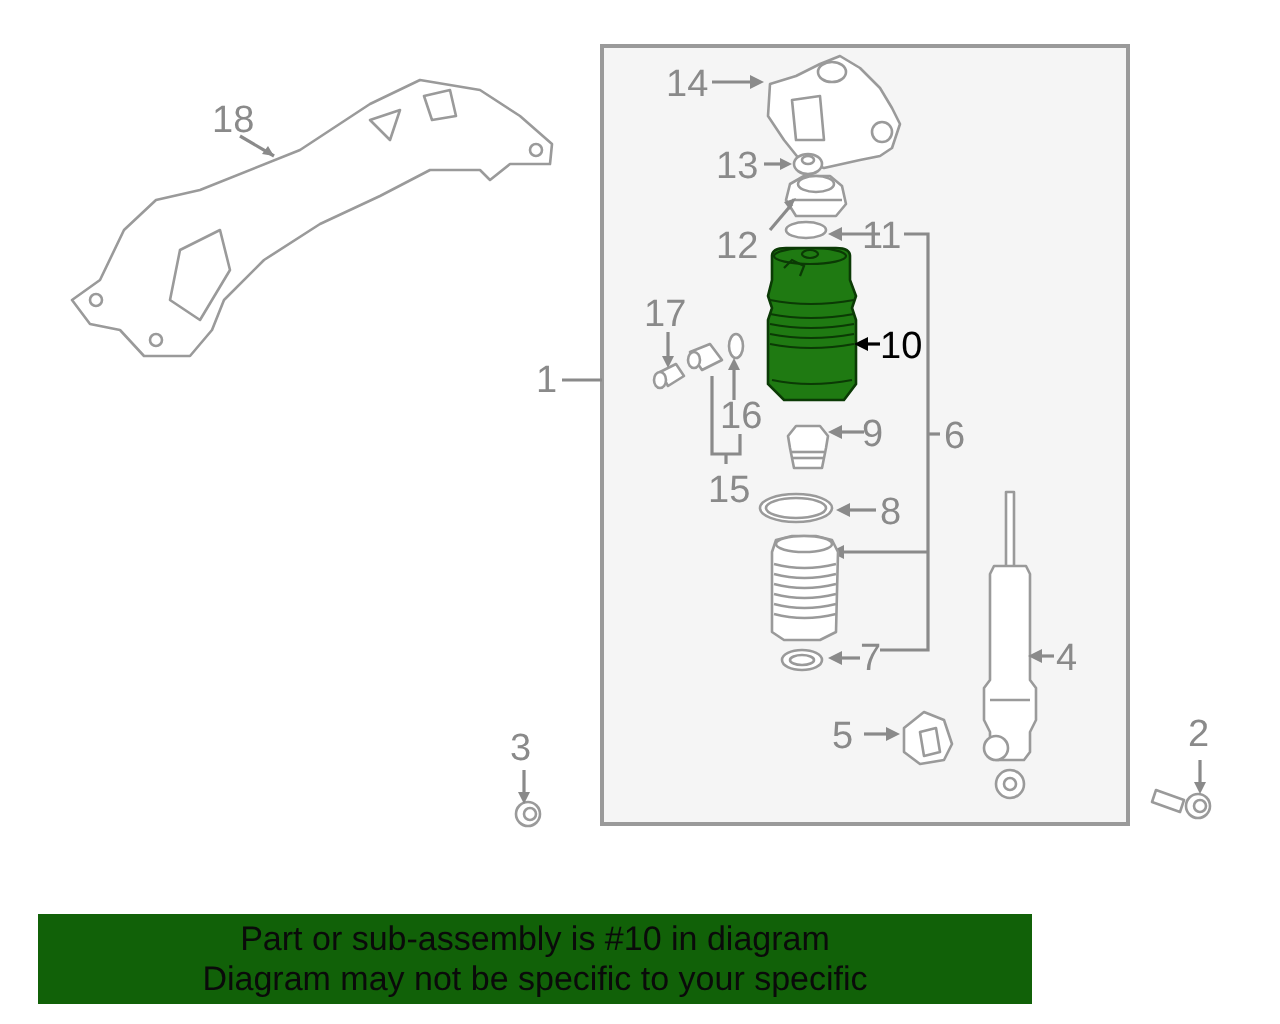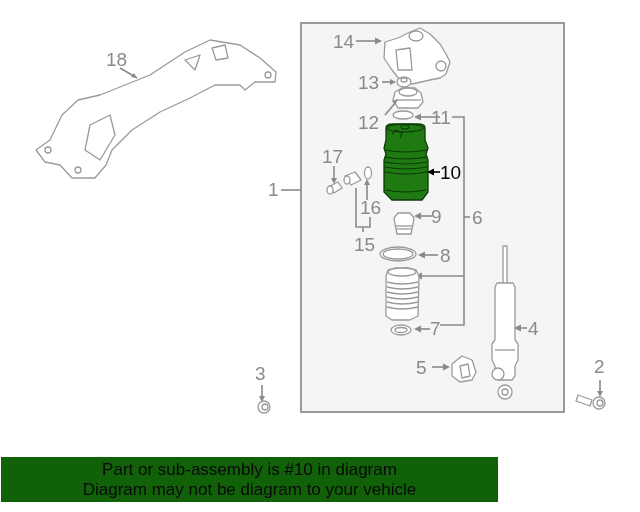--- a/index.html
+++ b/index.html
@@ -6,21 +6,21 @@
   body { width: 640px; height: 512px; position: relative; overflow: hidden;
          font-family: "Liberation Sans", sans-serif; }
   #diagram { position: absolute; left: 0; top: 0; width: 640px; height: 512px; }
   .callout { font-family: "Liberation Sans", sans-serif; font-size: 19px; fill: #8a8a8a; }
   .callout.hl { fill: #000000; }
   .ln { stroke: #8a8a8a; stroke-width: 1.6; fill: none; }
   .ln.hl { stroke: #000000; }
   .part { stroke: #9a9a9a; stroke-width: 1.3; fill: #ffffff; stroke-linejoin: round; }
   .part-hl { stroke: #0b3a05; stroke-width: 1.3; fill: #1f7a12; }
   .part-hl-d { stroke: #0b3a05; stroke-width: 1.1; fill: none; }
-  #banner { position: absolute; left: 1px; top: 457px; width: 497px; height: 45px;
+  #banner { position: absolute; left: 19px; top: 457px; width: 497px; height: 45px;
             background: #116108; color: #0a0a0a; text-align: center;
             font-size: 17px; line-height: 20px; padding-top: 3px; box-sizing: border-box; }
   #banner div { white-space: nowrap; }
 </style>
 </head>
 <body>
 
 <svg id="diagram" viewBox="0 0 640 512" xmlns="http://www.w3.org/2000/svg">
 
   <rect x="301" y="23" width="263" height="389" fill="#f5f5f5" stroke="#9a9a9a" stroke-width="2"></rect>
@@ -179,14 +179,14 @@
     <circle class="part" cx="599" cy="403" r="6"></circle>
     <circle class="part" cx="600" cy="403" r="3"></circle>
   </g>
   <line class="ln" x1="600" y1="380" x2="600" y2="393"></line>
   <path d="M600,397 l-3,-6 h6 z" fill="#8a8a8a"></path>
   <text class="callout" x="594" y="373">2</text>
 </svg>
 
 <div id="banner">
   <div>Part or sub-assembly is #10 in diagram</div>
-  <div>Diagram may not be diagram to your vehicle</div>
+  <div>Diagram may not be specific to your specific</div>
 </div>
 
 </body></html>

